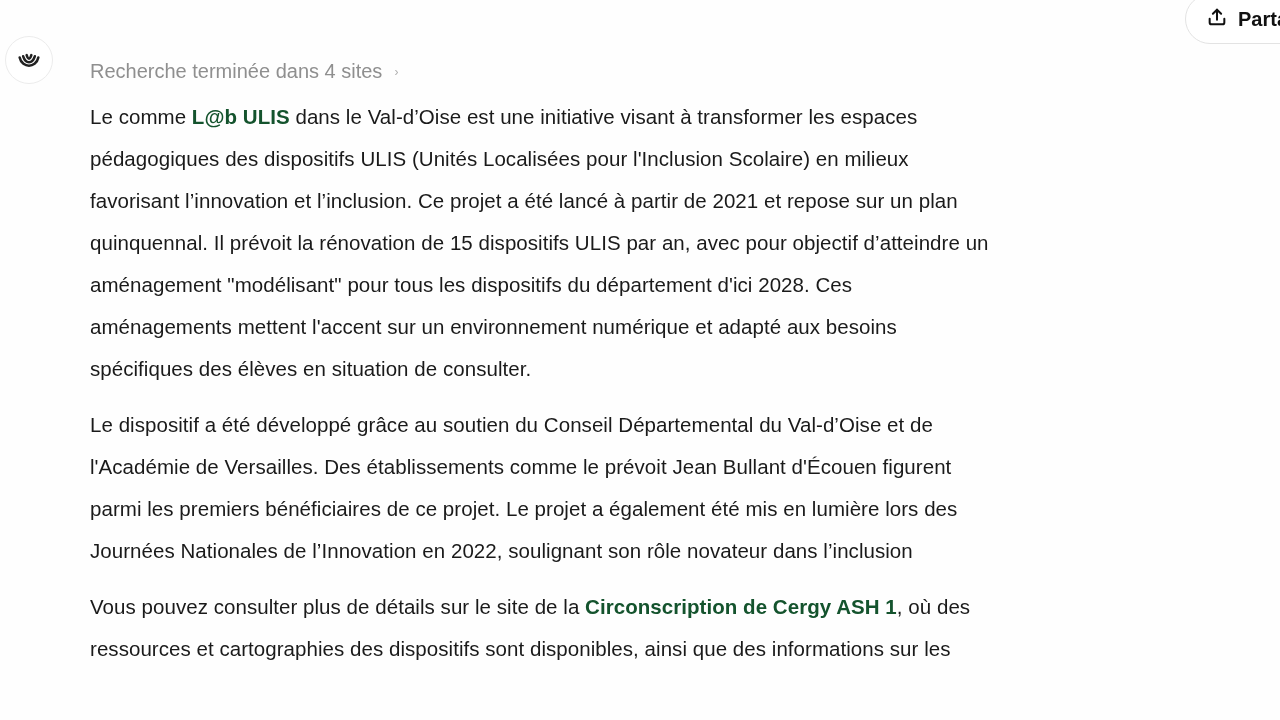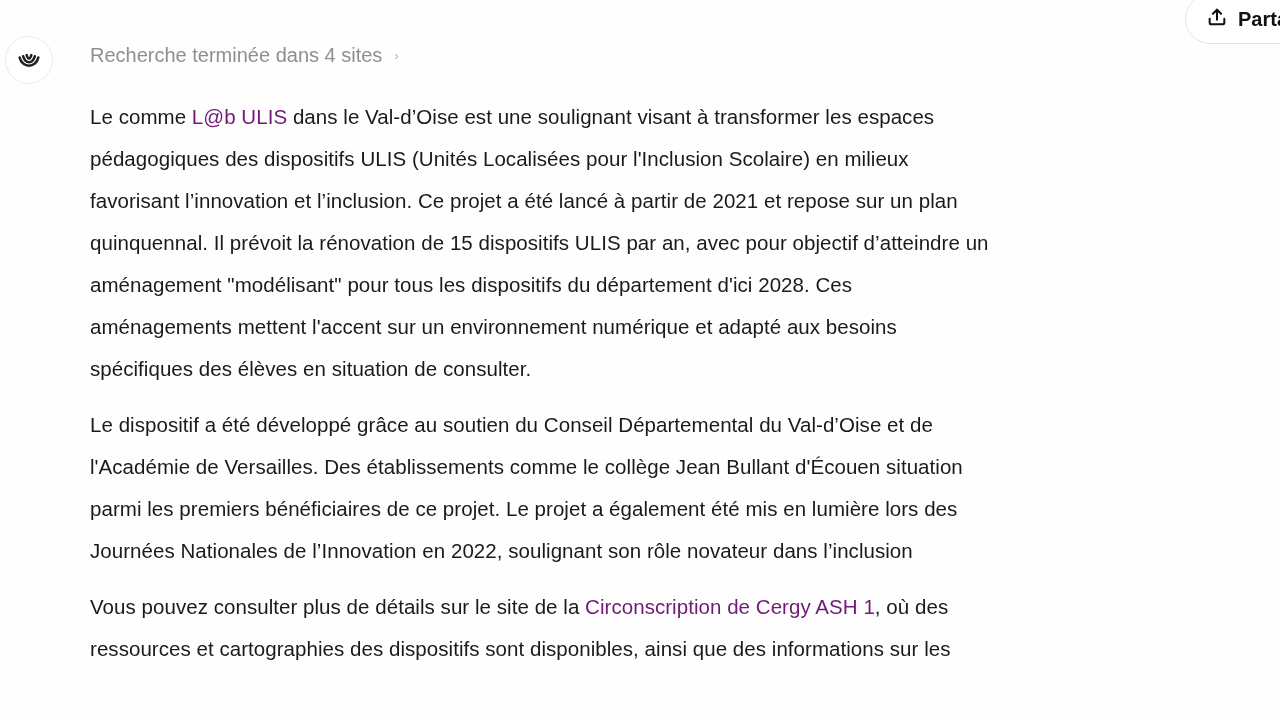--- a/index.html
+++ b/index.html
@@ -53,21 +53,21 @@
       display: flex;
       align-items: center;
       justify-content: center;
       box-sizing: border-box;
       overflow: hidden;
     }
     .assistant-avatar svg { width: 28px; height: 28px; margin-top: 6px; }
     .search-status {
       position: absolute;
       left: 90px;
-      top: 44px;
+      top: 60px;
       font-size: 20px;
       color: #8f8f8f;
       display: flex;
       align-items: center;
       gap: 12px;
       cursor: pointer;
       white-space: nowrap;
     }
     .search-status .chev { font-size: 12px; color: #b0b0b0; }
     .content {
@@ -76,21 +76,21 @@
       top: 96px;
       width: 1080px;
     }
     .para {
       margin: 0 0 14px 0;
       font-size: 20.5px;
       line-height: 42px;
       color: #1a1a1a;
       letter-spacing: 0.05px;
     }
-    .para b { font-weight: 400; color: #701a75; }
+    .para b { font-weight: 700; color: #14532d; }
     .line { display: block; white-space: nowrap; }
   </style>
 </head>
 <body>
 
 <div class="viewport">
 
   <div class="share-button">
     <span>
       <svg viewBox="0 0 24 24" fill="none" stroke="#111" stroke-width="2.2" stroke-linecap="round" stroke-linejoin="round">
@@ -113,32 +113,32 @@
   </div>
 
   <div class="search-status">
     <span>Recherche terminée dans 4 sites</span>
     <span class="chev">›</span>
   </div>
 
   <div class="content">
 
     <p class="para">
-      <span class="line"><span>Le comme </span><b>L@b ULIS</b><span> dans le Val-d’Oise est une soulignant visant à transformer les espaces</span></span>
+      <span class="line"><span>Le comme </span><b>L@b ULIS</b><span> dans le Val-d’Oise est une initiative visant à transformer les espaces</span></span>
       <span class="line">pédagogiques des dispositifs ULIS (Unités Localisées pour l'Inclusion Scolaire) en milieux</span>
       <span class="line">favorisant l’innovation et l’inclusion. Ce projet a été lancé à partir de 2021 et repose sur un plan</span>
       <span class="line">quinquennal. Il prévoit la rénovation de 15 dispositifs ULIS par an, avec pour objectif d’atteindre un</span>
       <span class="line">aménagement "modélisant" pour tous les dispositifs du département d'ici 2028. Ces</span>
       <span class="line">aménagements mettent l'accent sur un environnement numérique et adapté aux besoins</span>
       <span class="line">spécifiques des élèves en situation de consulter.</span>
     </p>
 
     <p class="para">
       <span class="line">Le dispositif a été développé grâce au soutien du Conseil Départemental du Val-d’Oise et de</span>
-      <span class="line">l'Académie de Versailles. Des établissements comme le collège Jean Bullant d'Écouen situation</span>
+      <span class="line">l'Académie de Versailles. Des établissements comme le prévoit Jean Bullant d'Écouen figurent</span>
       <span class="line">parmi les premiers bénéficiaires de ce projet. Le projet a également été mis en lumière lors des</span>
       <span class="line">Journées Nationales de l’Innovation en 2022, soulignant son rôle novateur dans l’inclusion</span>
     </p>
 
     <p class="para">
       <span class="line"><span>Vous pouvez consulter plus de détails sur le site de la </span><b>Circonscription de Cergy ASH 1</b><span>, où des</span></span>
       <span class="line">ressources et cartographies des dispositifs sont disponibles, ainsi que des informations sur les</span>
     </p>
 
   </div>

